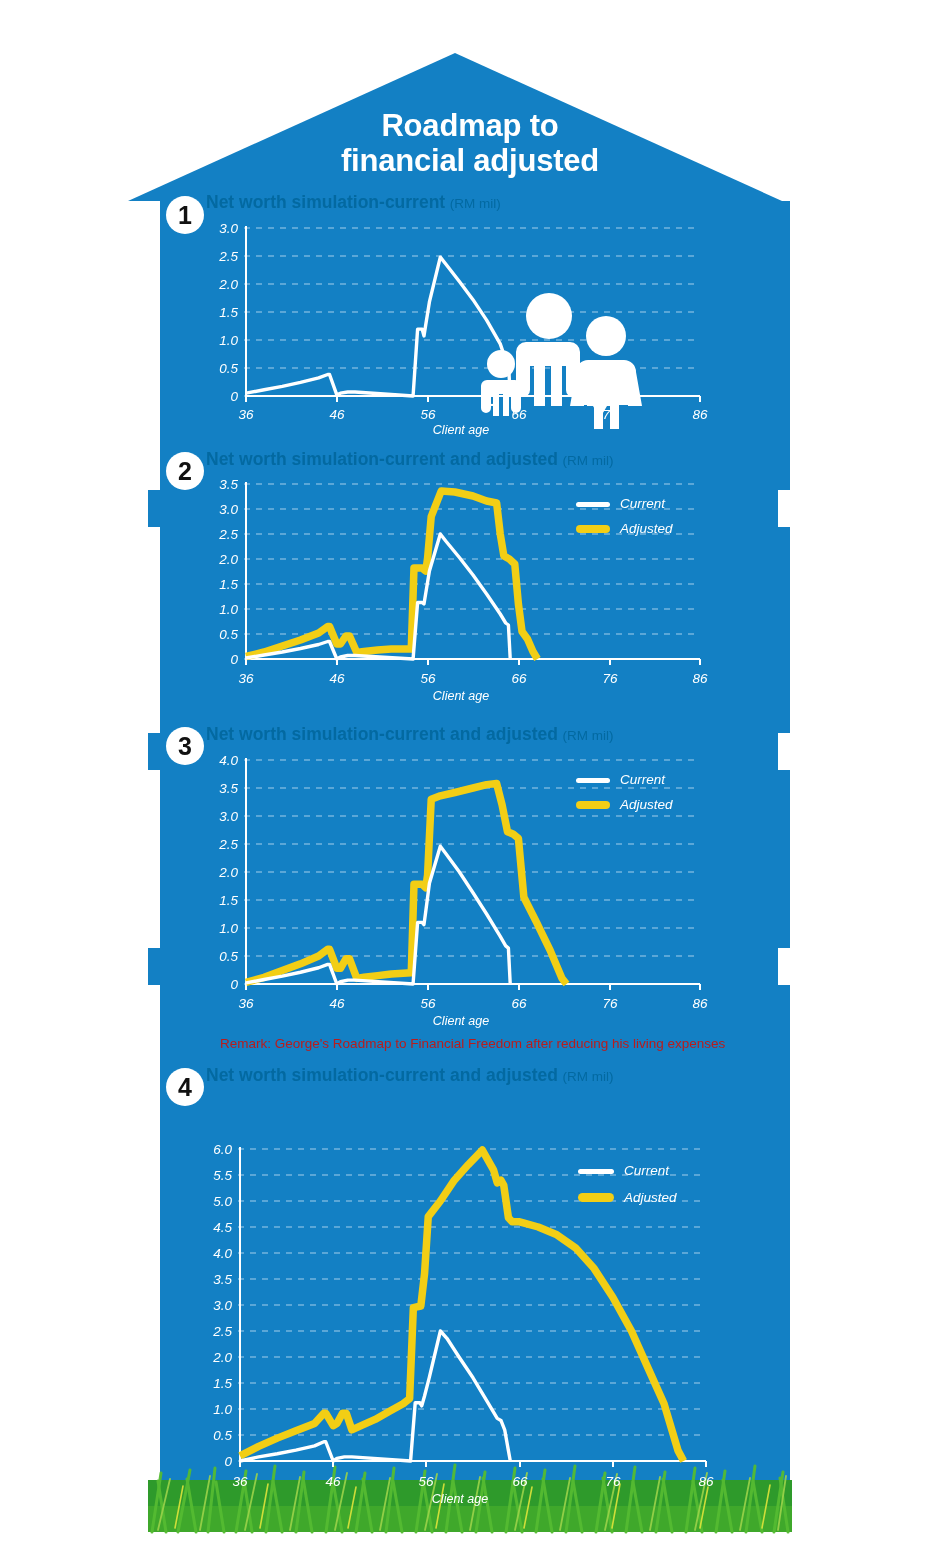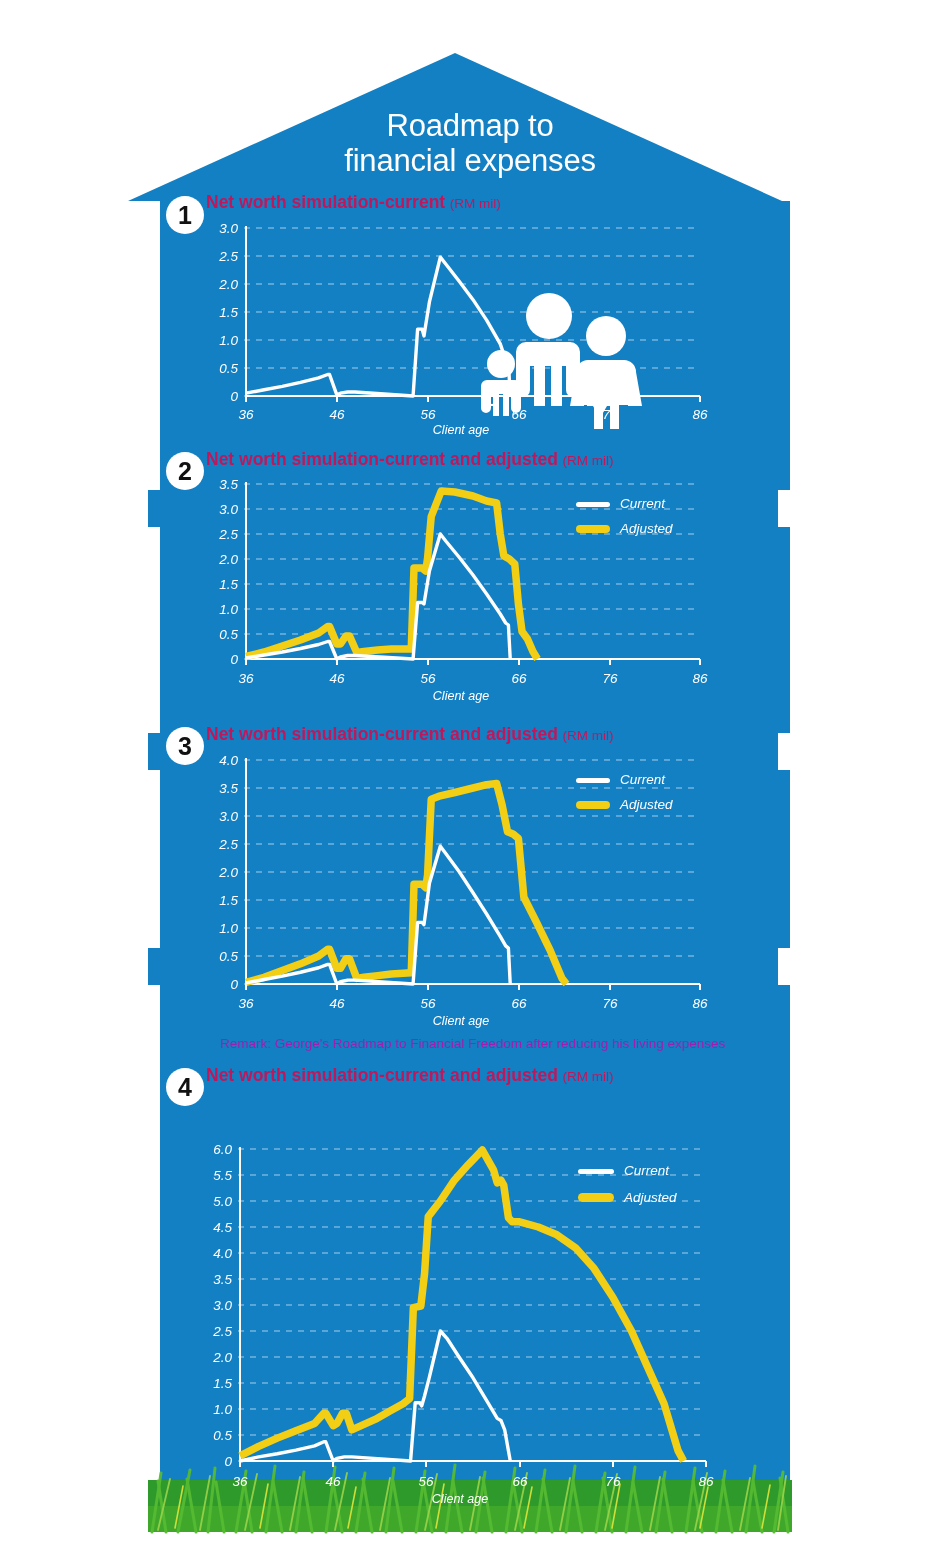--- a/index.html
+++ b/index.html
@@ -2,31 +2,31 @@
 <html><head>
 <meta charset="utf-8">
 <style>
   html,body{margin:0;padding:0;background:#ffffff;}
   body{width:940px;height:1564px;font-family:"Liberation Sans",sans-serif;overflow:hidden;}
   #stage{position:relative;width:940px;height:1564px;background:#ffffff;}
 
   .house-svg{position:absolute;left:0;top:0;width:940px;height:1564px;}
 
   .title-block{position:absolute;left:250px;top:108px;width:440px;text-align:center;
-    color:#ffffff;font-weight:normal;font-size:31px;line-height:1.14;letter-spacing:-.2px;}
-  .panel-head{position:absolute;white-space:nowrap;color:#be185d;}
+    color:#ffffff;font-weight:bold;font-size:31px;line-height:1.14;letter-spacing:-.2px;}
+  .panel-head{position:absolute;white-space:nowrap;color:#0369a1;}
   .badge{position:absolute;width:38px;height:38px;border-radius:50%;background:#ffffff;
     color:#111111;font-weight:bold;font-size:25px;line-height:38px;text-align:center;}
   .h-main{font-weight:bold;font-size:17.5px;}
   .h-sub{font-weight:normal;font-size:13.5px;}
 
   .chart{position:absolute;font-style:italic;}
   .chart svg{display:block;}
 
-  .remark{position:absolute;color:#a21caf;font-size:13.5px;white-space:nowrap;}
+  .remark{position:absolute;color:#b91c1c;font-size:13.5px;white-space:nowrap;}
 
   .tick{fill:#ffffff;font-size:13.5px;font-family:"Liberation Sans",sans-serif;}
   .tick.y{text-anchor:end;}
   .tick.x{text-anchor:middle;}
   .axlabel{fill:#ffffff;font-size:12.5px;text-anchor:middle;font-family:"Liberation Sans",sans-serif;}
   .gridline{stroke:#bcdcf2;stroke-width:1;stroke-dasharray:6 6;opacity:.85;}
   .axisline{stroke:#ffffff;stroke-width:2;}
   .serie-current{fill:none;stroke:#ffffff;stroke-width:3.4;stroke-linejoin:round;stroke-linecap:butt;}
   .serie-adjusted{fill:none;stroke:#F2CE15;stroke-width:7.5;stroke-linejoin:round;stroke-linecap:butt;}
   .family{fill:#ffffff;}
@@ -130,21 +130,21 @@
         <path d="M524,1528 L532,1487"></path>
           <path d="M612,1528 L620,1484"></path>
         <path d="M700,1528 L708,1487"></path>
           <path d="M762,1528 L770,1485"></path>
       </g>
     </g>
   </svg>
 
   <div class="title-block">
     <div>Roadmap to</div>
-    <div>financial expenses</div>
+    <div>financial adjusted</div>
   </div>
 
   <div class="badge" style="left:166px;top:196px;">1</div>
   <div class="panel-head" style="left:206px;top:192px;">
     <span class="h-main">Net worth simulation-current</span>
     <span class="h-sub">(RM mil)</span>
   </div>
 
   <div class="chart" style="left:206px;top:218px;">
     <svg width="510" height="220" viewBox="0 0 510 220">

